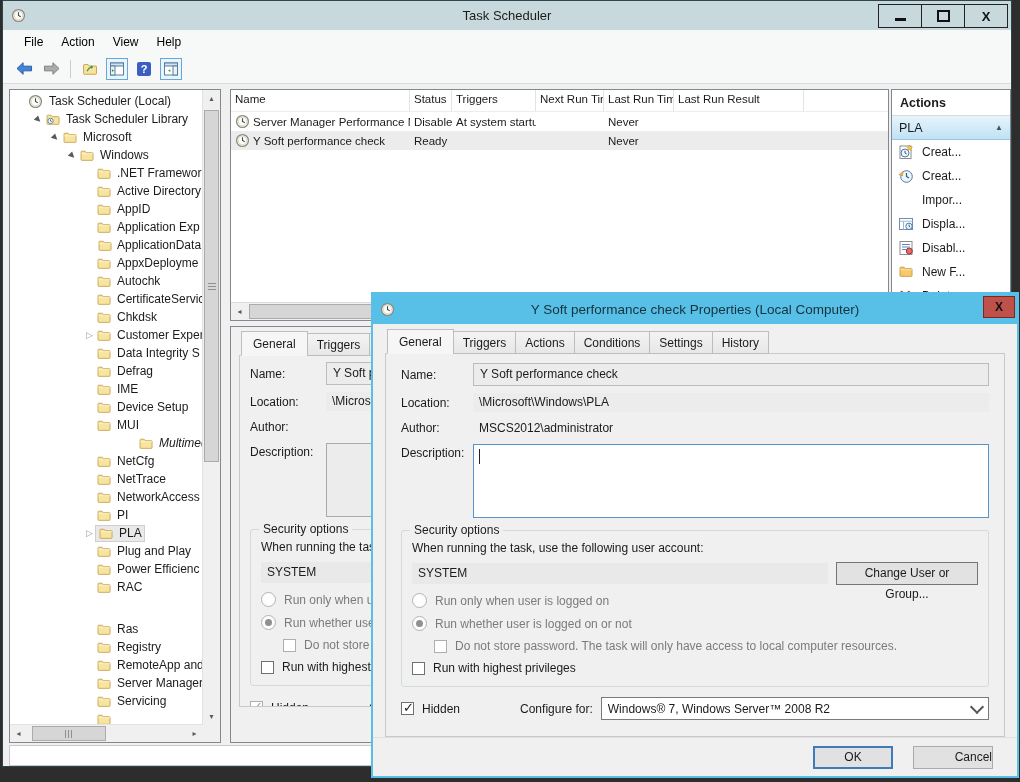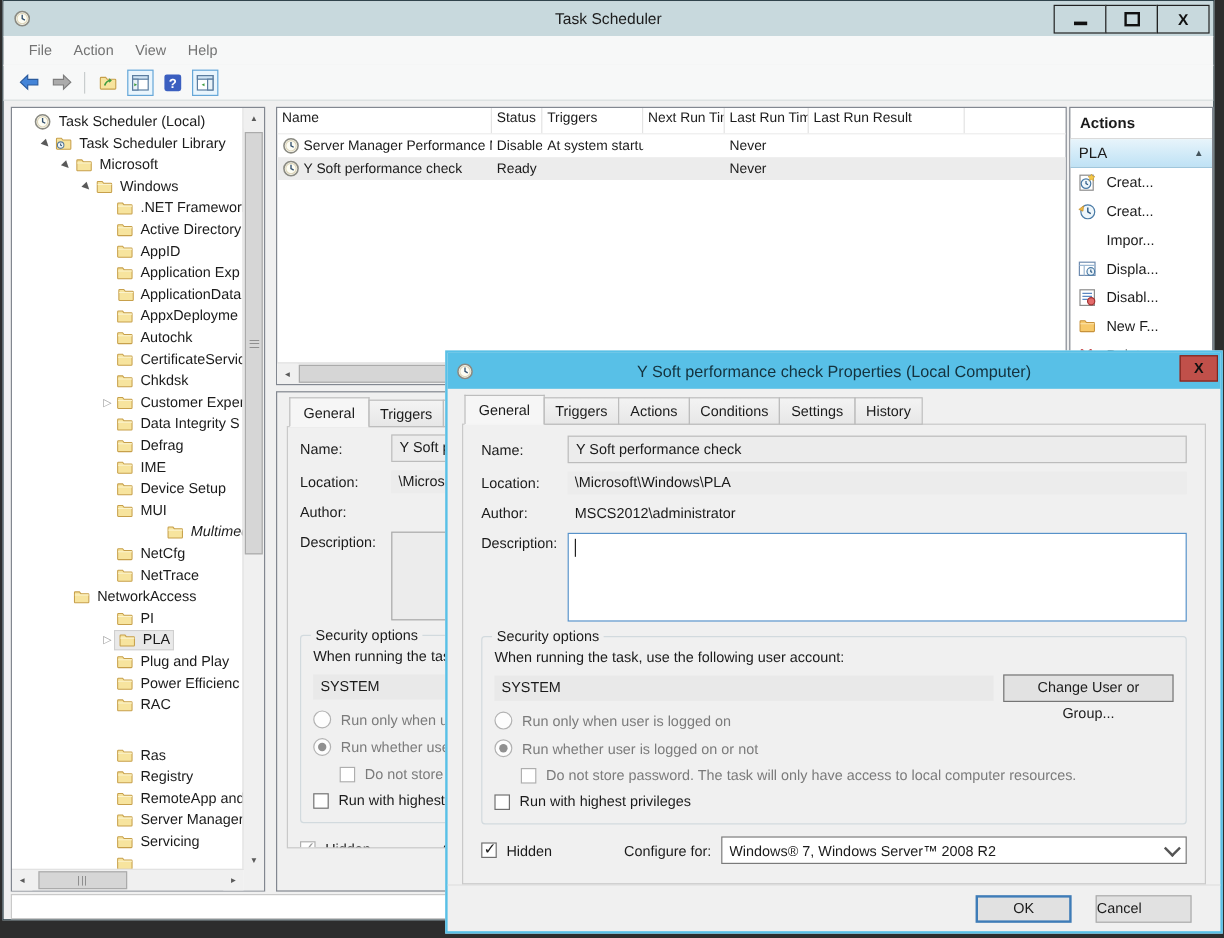--- a/index.html
+++ b/index.html
@@ -18,21 +18,21 @@
   #win-title{position:absolute;left:0;right:0;text-align:center;font-size:13px;color:#1c1c1c}
   #cap-btns{position:absolute;right:3px;top:3px;display:flex}
   .cap{width:42px;height:22px;border:1px solid #222;margin-left:-1px;display:flex;
        align-items:center;justify-content:center;background:var(--win_titlebar,#c8d9dd);z-index:2}
   .glyph-min{width:11px;height:3px;background:#111;margin-top:6px}
   .glyph-max{width:9px;height:8px;border:2px solid #111}
   .glyph-x{font-weight:bold;font-size:13px;color:#111}
 
   #menubar{left:0;top:29px;right:0;height:24px;background:#f7f8f8;display:flex;
            align-items:center;padding-left:12px;border-bottom:1px solid #ececec}
-  .menu-item{padding:3px 9px;color:#737373}
+  .menu-item{padding:3px 9px;color:#000000}
   #toolbar{left:0;top:53px;right:0;height:29px;background:#f7f8f8;
            border-bottom:1px solid #d8dcdd;display:flex;align-items:center;gap:5px;padding-left:10px}
   .tb{width:22px;height:22px;display:flex;align-items:center;justify-content:center}
   .tb.sel{border:1px solid #66a7d8;background:#e9f5fd;box-sizing:border-box}
   .tb-sep{width:1px;height:18px;background:#c9cdce;margin:0 3px}
 
   
   .pane{background:#fff;border:1px solid var(--pane_border,#828790);box-sizing:border-box}
   #tree-pane{left:6px;top:88px;width:212px;height:654px}
   #tree-rows{position:absolute;left:1px;top:2px;right:17px;bottom:17px;overflow:hidden}
@@ -130,21 +130,21 @@
              border:1px solid #7c2620;display:flex;align-items:center;justify-content:center;
              font-weight:bold;font-size:12px;color:#111;box-sizing:border-box}
   #dlg-body{flex:1;padding:7px 12px 0;display:flex;flex-direction:column;min-height:0}
   #dlg-body .page{flex:1;padding:9px 15px 0;overflow:hidden}
   #dlg-body .frow .lbl{width:72px}
   #dlg-footer{flex:none;height:38px;border-top:1px solid #e0e0e0;display:flex;align-items:center;
               justify-content:flex-end;gap:20px;padding-right:22px}
   .btn-ok{width:80px;height:23px;background:#e1e1e1;border:2px solid var(--accent_focus,#3e7cb8);
           text-align:center;line-height:19px;box-sizing:border-box}
   .btn-cancel{width:80px;height:23px;background:#e1e1e1;border:1px solid #ababab;
-          text-align:left;line-height:21px;box-sizing:border-box}
+          text-align:right;line-height:21px;box-sizing:border-box}
 </style>
 </head>
 <body>
 
 <div id="main-window" class="abs">
 
   <div id="titlebar" class="abs">
     <span class="w-icon"><svg viewBox="0 0 16 16" width="15" height="15">
           <circle cx="8" cy="8" r="6.3" fill="#fdfdf4" stroke="#8a8a82" stroke-width="1.4"></circle>
           <circle cx="8" cy="8" r="4.6" fill="none" stroke="#ddd5ba"></circle>
@@ -387,21 +387,21 @@
           <span>NetCfg</span>
         </div>
         <div class="t-row" style="padding-left: 72px;">
           <span class="t-arrow"></span>
           <span class="t-icon"><svg viewBox="0 0 16 16" width="16" height="14">
               <path d="M1.2 13.4V4.4c0-.4.3-.7.7-.7h4l1.4 1.7h6.9c.4 0 .7.3.7.7v7.3c0 .4-.3.7-.7.7H1.9c-.4 0-.7-.3-.7-.7z" fill="#f7e49e" stroke="#c7a04b"></path>
               <path d="M1.5 6.6h13.3" stroke="#fbf3cd"></path>
             </svg></span>
           <span>NetTrace</span>
         </div>
-        <div class="t-row" style="padding-left: 36px;">
+        <div class="t-row" style="padding-left: 72px;">
           <span class="t-arrow"></span>
           <span class="t-icon"><svg viewBox="0 0 16 16" width="16" height="14">
               <path d="M1.2 13.4V4.4c0-.4.3-.7.7-.7h4l1.4 1.7h6.9c.4 0 .7.3.7.7v7.3c0 .4-.3.7-.7.7H1.9c-.4 0-.7-.3-.7-.7z" fill="#f7e49e" stroke="#c7a04b"></path>
               <path d="M1.5 6.6h13.3" stroke="#fbf3cd"></path>
             </svg></span>
           <span>NetworkAccess</span>
         </div>
         <div class="t-row" style="padding-left: 72px;">
           <span class="t-arrow"></span>
           <span class="t-icon"><svg viewBox="0 0 16 16" width="16" height="14">

